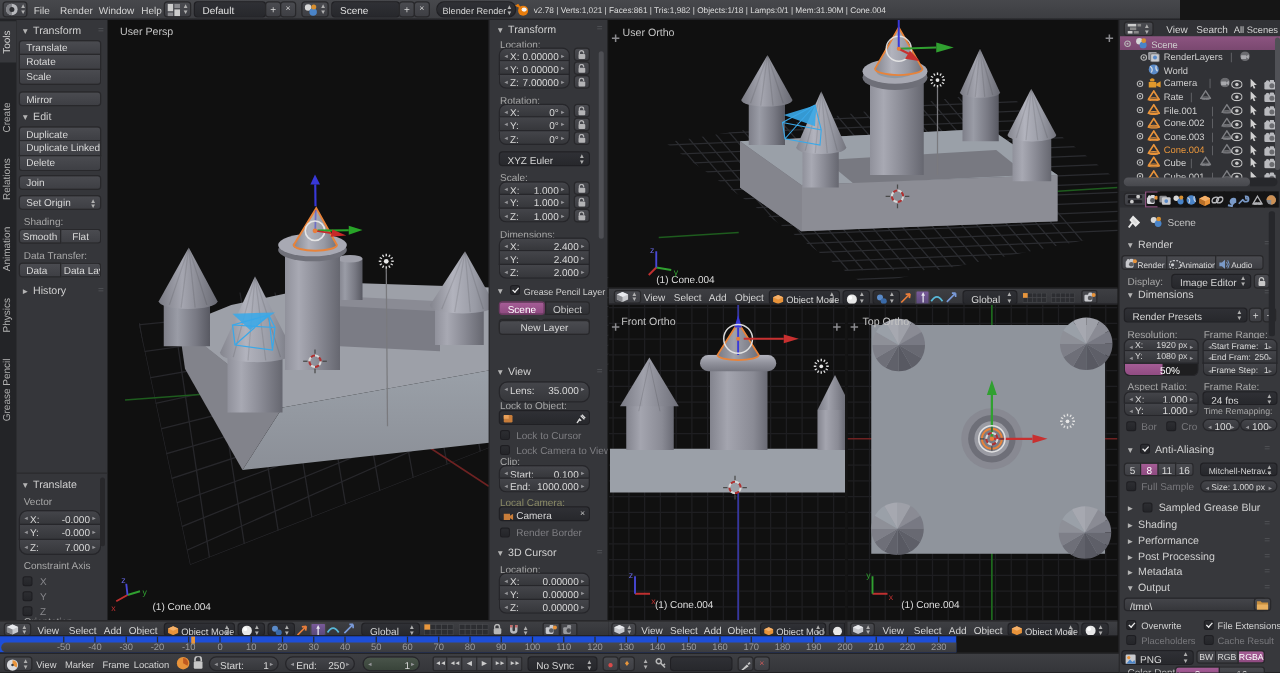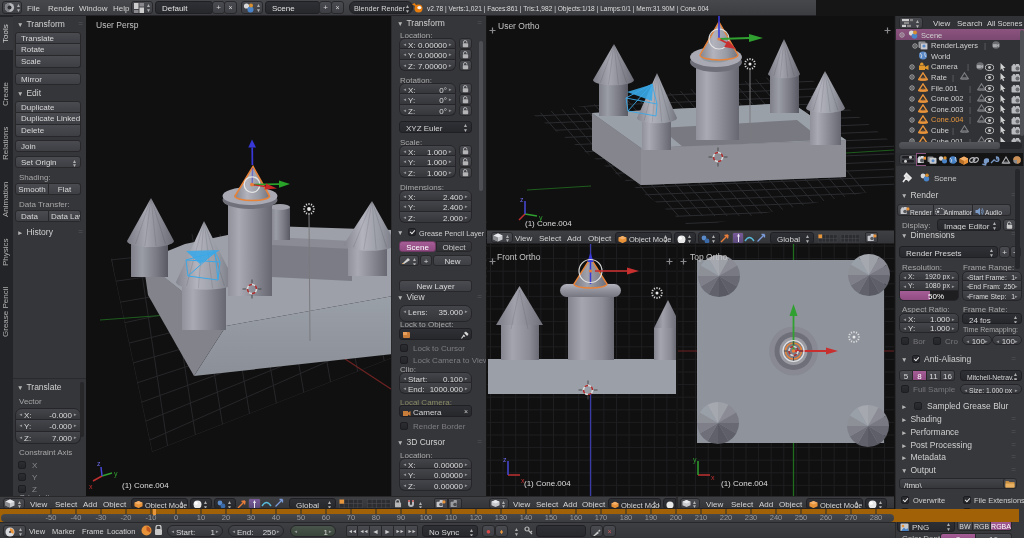--- a/index.html
+++ b/index.html
@@ -25,21 +25,21 @@
 .chk{position:absolute;width:8px;height:8px;background:linear-gradient(#2c2d31,#242529);border:1px solid #1e1e22;border-radius:2px}
 .chk.on::before{content:"";position:absolute;left:1px;top:1px;width:4px;height:2px;border-left:1.4px solid #ececec;border-bottom:1.4px solid #ececec;transform:rotate(-48deg)}
 .vplabel{position:absolute;font-size:8.5px;color:#c4c4c4}
 .conelabel{position:absolute;font-size:8px;color:#dcdcdc}
 .updn{position:absolute;color:#b0b0b0;font-size:5px;line-height:4.5px}
 .g{background:linear-gradient(#4a4b50,#3e3f44);border:1px solid #28282b}
 </style></head>
 <body>
 <div id="root">
 
-<div id="infobar" class="abs" style="left:0;top:0;width:816px;height:16px;background:linear-gradient(#47484c,#3c3d41);border-bottom:1px solid #242428">
+<div id="infobar" class="abs" style="left:0;top:0;width:944px;height:16px;background:linear-gradient(#47484c,#3c3d41);border-bottom:1px solid #242428">
   <div class="abs g" style="left:2px;top:1px;width:20px;height:13px;border-radius:3px"></div>
   <svg class="abs" style="left:4px;top:2px" width="11" height="11" viewBox="0 0 11 11">
         <circle cx="5.5" cy="5.5" r="4.6" fill="#b8b9bd"></circle>
         <path d="M5.5 .9 a4.6 4.6 0 0 0 0 9.2z" fill="#808186"></path>
         <circle cx="5.5" cy="5.5" r="2" fill="#2e2f33"></circle>
       </svg>
   <span class="updn" style="left:16px;top:3px">▲<br>▼</span>
   <span class="menu-it" style="left:27px;top:4px">File</span>
   <span class="menu-it" style="left:48px;top:4px">Render</span>
   <span class="menu-it" style="left:79px;top:4px">Window</span>
@@ -274,21 +274,21 @@
   <div class="btn ctr" style="left:44px;top:225px;width:36px;height:11px;border-radius:0 3px 3px 0;background:linear-gradient(#3a3b40,#303135);color:#c8c8c8">Object</div>
   <div class="btn" style="left:7px;top:239px;width:20px;height:11px">
         <svg width="10" height="8" viewBox="0 0 10 8" style="position:absolute;left:2px;top:1px">
           <path d="M0 7 L6 1 L8 3 L2 7z" fill="#d0d0d0"></path>
           <path d="M0 7 L2 7 L1 6z" fill="#e8a33d"></path>
         </svg>
         <span class="updn" style="right:1px;top:1px">▲<br>▼</span>
       </div>
   <div class="btn ctr" style="left:28px;top:239px;width:12px;height:11px">+</div>
   <div class="btn ctr" style="left:41px;top:239px;width:39px;height:11px">New</div>
-  <div class="btn ctr" style="left:7px;top:264px;width:73px;height:12px">New Layer</div>
+  <div class="btn ctr" style="left:7px;top:240px;width:73px;height:12px">New Layer</div>
   <div class="hdr" style="left:5px;top:276px"><span class="tri">▼</span>View</div>
   <span class="abs" style="right:4px;top:276px;color:#55565a;font-size:8px">=</span>
   <div class="num" style="left:7px;top:289px;width:73px;height:17px">
         <span class="la">◄</span>
         <span class="nm">Lens:</span>
         <span class="vl">35.000</span>
         <span class="ra">►</span>
       </div>
   <div class="lbl" style="left:8px;top:304px">Lock to Object:</div>
   <div class="drop" style="left:7px;top:312px;width:73px;height:12px">
@@ -1168,21 +1168,21 @@
       </div>
   <div class="drop" style="left:189px;top:1px;width:22px;height:11px">
         <svg width="9" height="9" viewBox="0 0 9 9" style="position:absolute;left:2px;top:1px">
           <circle cx="4.5" cy="4.5" r="4" fill="#e8e8e8"></circle>
           <circle cx="3.2" cy="3.2" r="1.6" fill="#fff"></circle>
         </svg>
         <span class="ud">▲<br>▼</span>
       </div>
 </div>
 
-<div class="abs" id="truler" style="left:0;top:509px;width:1019px;height:13px;background:#a16207;overflow:hidden;z-index:6">
+<div class="abs" id="truler" style="left:0;top:509px;width:765px;height:13px;background:#1d4ed8;overflow:hidden;z-index:6">
   <div class="abs" style="left:1px;top:5px;width:893px;height:8px;background:linear-gradient(#47484c,#3a3b3f);border-radius:4px"></div>
   <svg class="abs" style="left:0;top:0" width="895" height="13" viewBox="0 0 895 13">
     <g stroke="#2a2a2c" stroke-width="1">
       <line x1="51" y1="0" x2="51" y2="5"></line>
           <line x1="76" y1="0" x2="76" y2="5"></line>
           <line x1="101" y1="0" x2="101" y2="5"></line>
           <line x1="126" y1="0" x2="126" y2="5"></line>
           <line x1="151" y1="0" x2="151" y2="5"></line>
           <line x1="176" y1="0" x2="176" y2="5"></line>
           <line x1="201" y1="0" x2="201" y2="5"></line>

